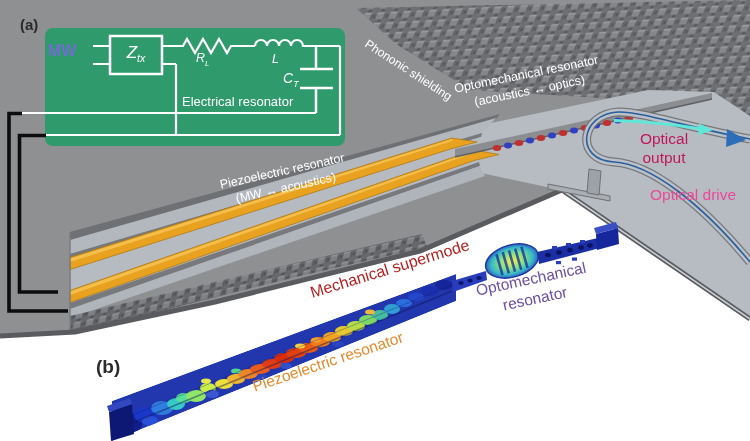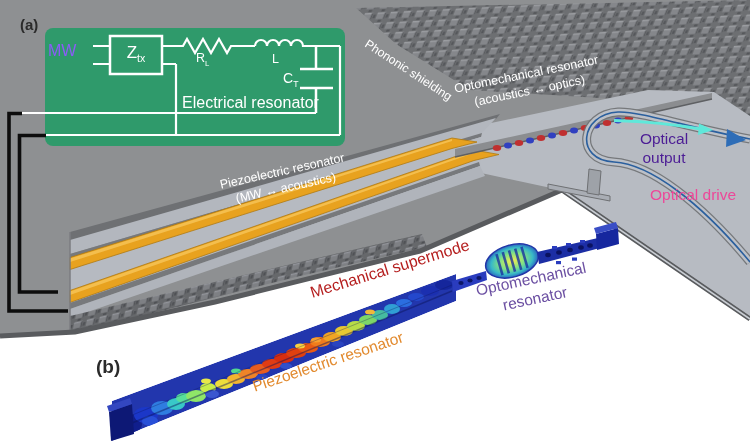--- a/index.html
+++ b/index.html
@@ -3,24 +3,24 @@
 <meta charset="utf-8">
 <style>
   html,body{margin:0;padding:0;background:#ffffff;}
   #fig{position:relative;width:750px;height:441px;overflow:hidden;background:#ffffff;
        font-family:"Liberation Sans",sans-serif;}
   #scene{position:absolute;left:0;top:0;}
   .lbl{position:absolute;white-space:nowrap;pointer-events:none;}
   .white{color:#ffffff;}
   .panel-tag{font-weight:bold;color:#2b2b2b;font-size:15px;}
   .mw{font-size:16px;color:#8b5cf6;text-align:center;}
-  .ital{}
+  .ital{font-style:italic;}
   sub{font-size:62%;}
   .ann12{font-size:12.5px;line-height:1.32;text-align:center;}
-  .cy{color:#4c1d95;font-size:15.5px;line-height:1.25;text-align:center;}
+  .cy{color:#be185d;font-size:15.5px;line-height:1.25;text-align:center;}
   .bl{color:#ec4899;font-size:15.5px;}
   .red{color:#b51f1f;font-size:16px;}
   .pur{color:#6b4fa2;font-size:15.5px;line-height:1.28;text-align:center;}
   .org{color:#e28a2e;font-size:15.5px;}
 </style>
 </head>
 <body>
 
 <div id="fig">
 
@@ -223,21 +223,21 @@
 <div class="lbl mw" style="left:48px;top:42px;">MW</div>
 
 <div class="lbl white ital" style="left:110px;top:43px;width:52px;text-align:center;font-size:17px;"><span>Z</span><sub>tx</sub></div>
 
 <div class="lbl white ital" style="left:196px;top:51px;font-size:12.5px;text-align:center;"><span>R</span><sub>L</sub></div>
 
 <div class="lbl white ital" style="left:272px;top:52px;font-size:12.5px;">L</div>
 
 <div class="lbl white ital" style="left:283px;top:70px;font-size:14px;"><span>C</span><sub>T</sub></div>
 
-<div class="lbl white" style="left:182px;top:94px;font-size:16px;">Electrical resonator</div>
+<div class="lbl white" style="left:182px;top:94px;font-size:13px;">Electrical resonator</div>
 
 <div class="lbl white ann12" style="left:338px;top:63px;width:140px;transform:rotate(33deg);font-size:12px;">Phononic shielding</div>
 
 <div class="lbl white ann12" style="left:428px;top:66px;width:200px;transform:rotate(-11.5deg);">
   <div>Optomechanical resonator</div>
   <div>(acoustics ↔ optics)</div>
 </div>
 
 <div class="lbl white ann12" style="left:194px;top:163px;width:180px;transform:rotate(-12.5deg);">
   <div>Piezoelectric resonator</div>

